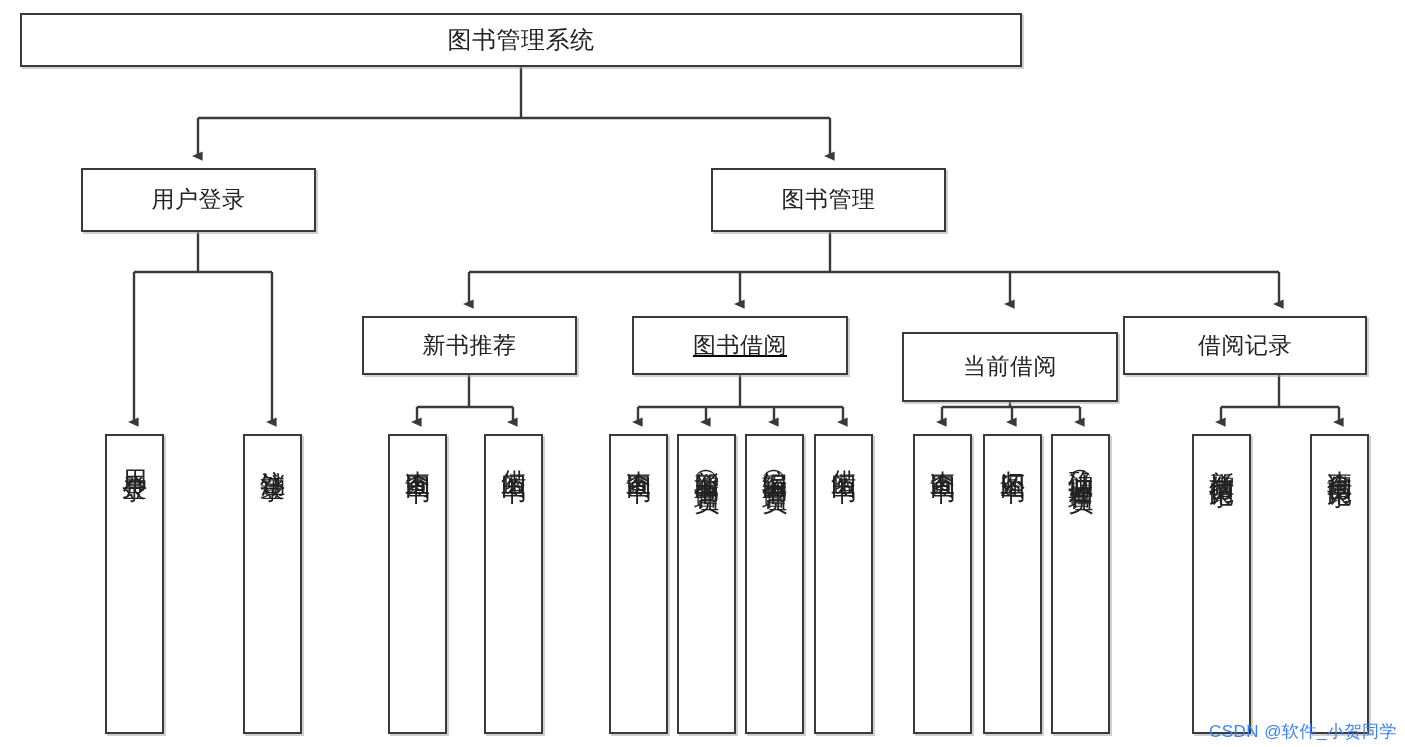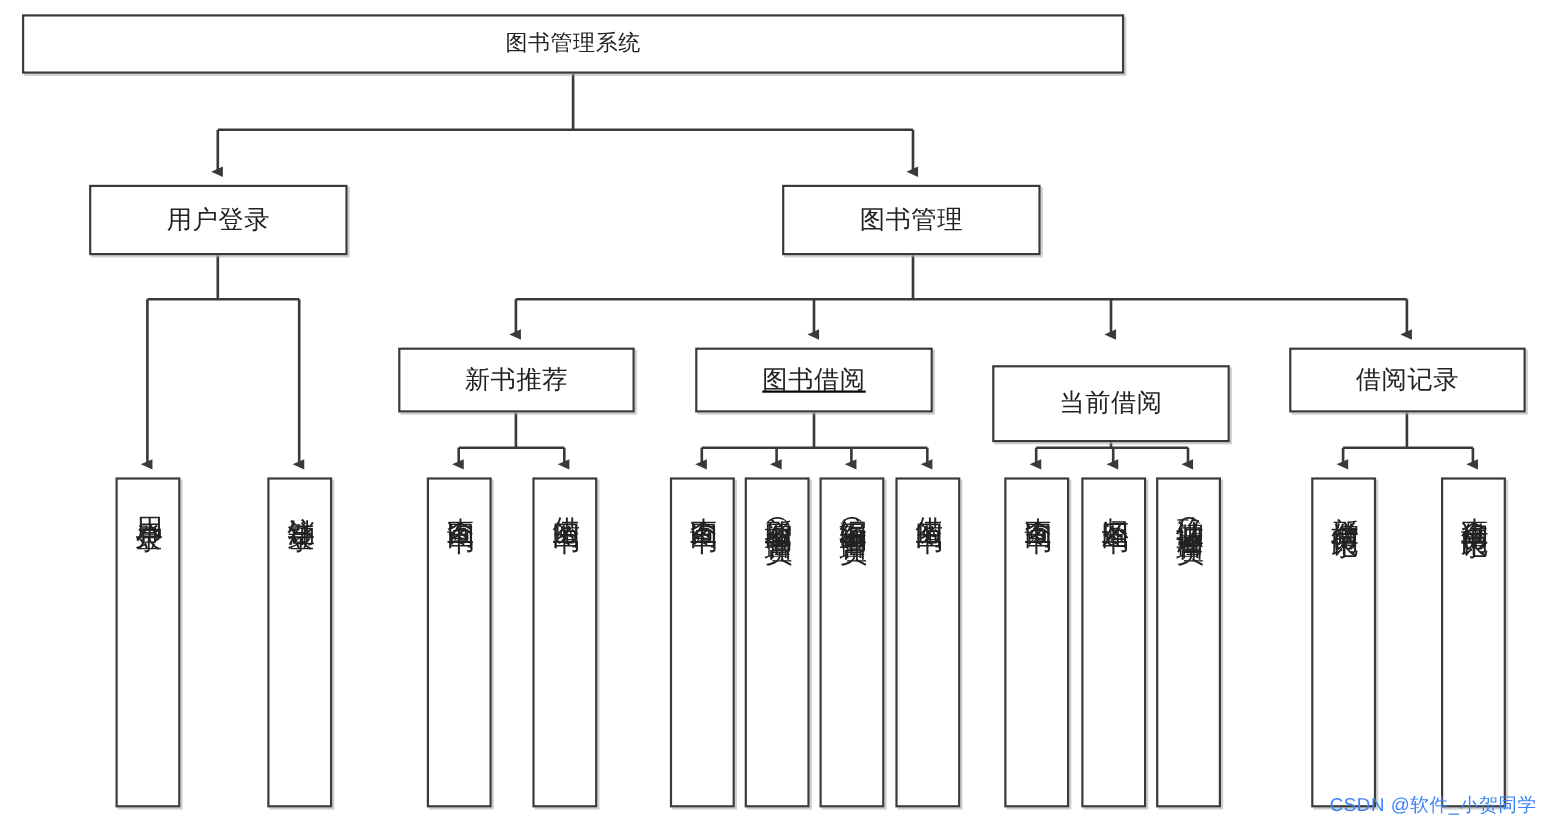--- a/index.html
+++ b/index.html
@@ -38,21 +38,21 @@
   .node .lbl {
     color: #222;
     letter-spacing: 0.5px;
     line-height: 1.18;
     text-align: center;
   }
   .node.h .lbl {
     font-size: 23px;
   }
   .node.root .lbl {
-    font-size: 20px;
+    font-size: 24px;
   }
   .node.v {
     align-items: flex-start;
     padding-top: 14px;
   }
   .node.v .lbl {
     writing-mode: vertical-rl;
     text-orientation: upright;
     font-size: 25px;
     letter-spacing: 3px;
@@ -137,21 +137,21 @@
 
   <div class="node h" style="left:362px;top:316px;width:215px;height:59px;">
     <span class="lbl">新书推荐</span>
   </div>
   <div class="node h" style="left:632px;top:316px;width:216px;height:59px;text-decoration:underline;">
     <span class="lbl">图书借阅</span>
   </div>
   <div class="node h" style="left:902px;top:332px;width:216px;height:70px;">
     <span class="lbl">当前借阅</span>
   </div>
-  <div class="node h" style="left:1172px;top:316px;width:215px;height:59px;font-family:Liberation Serif, serif;">
+  <div class="node h" style="left:1123px;top:316px;width:244px;height:59px;font-family:Liberation Serif, serif;">
     <span class="lbl">借阅记录</span>
   </div>
 
   <div class="node v" style="left:105px;top:434px;width:59px;height:300px;">
     <span class="lbl">用户登录</span>
   </div>
   <div class="node v" style="left:243px;top:434px;width:59px;height:300px;">
     <span class="lbl">注销登录</span>
   </div>
   <div class="node v" style="left:388px;top:434px;width:59px;height:300px;">

